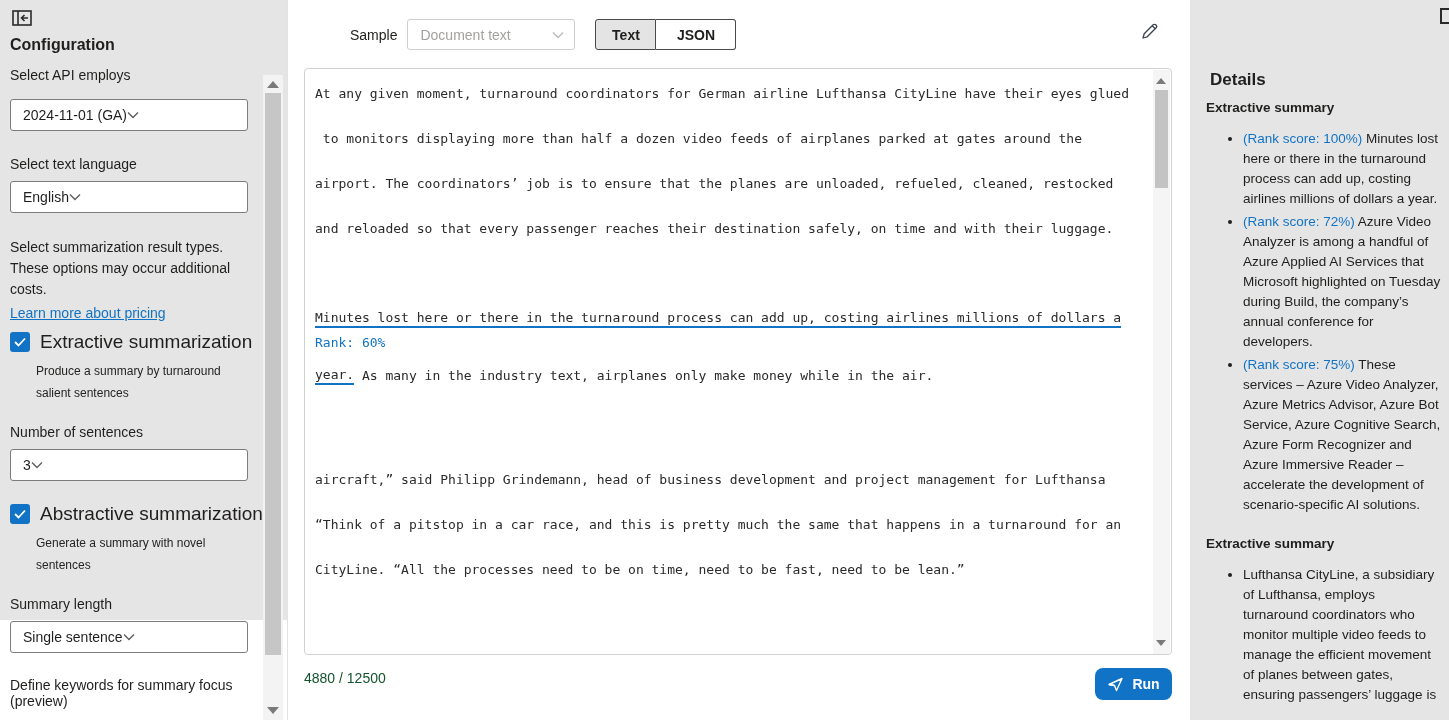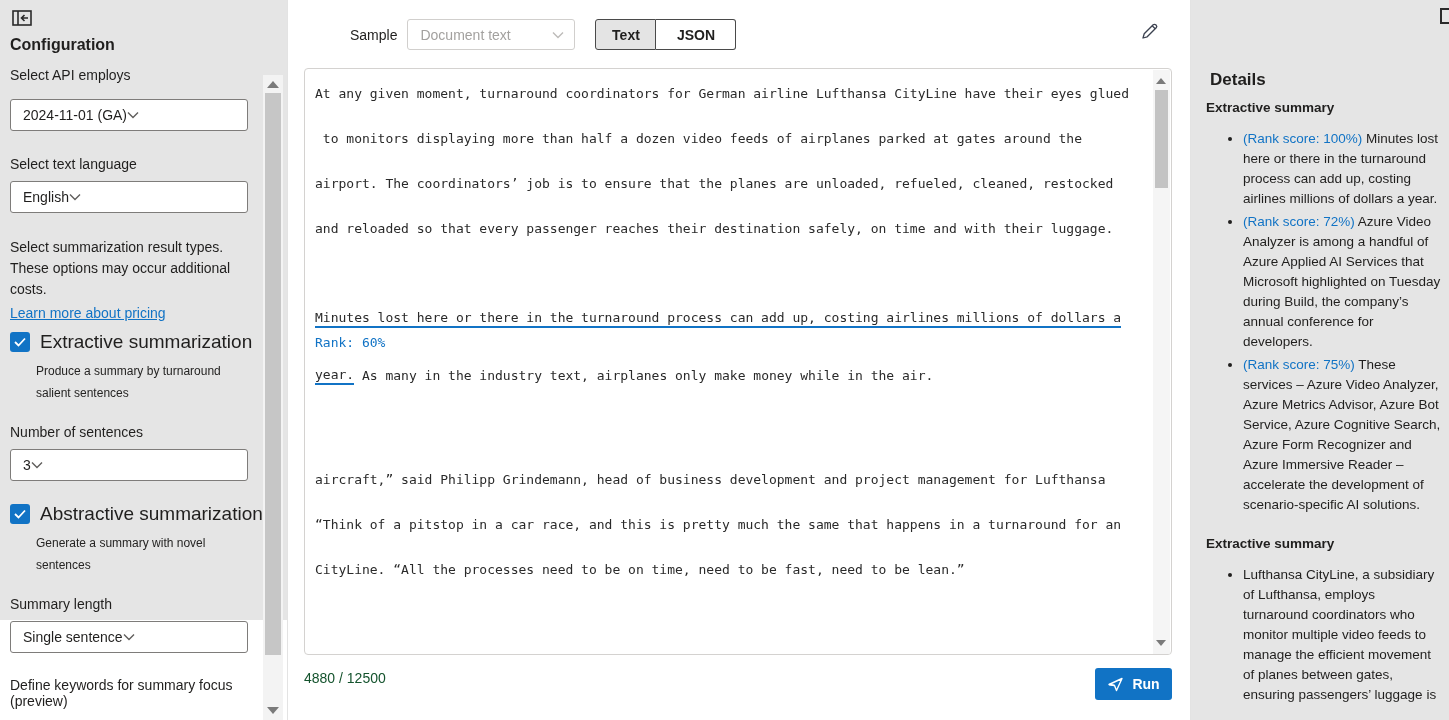--- a/index.html
+++ b/index.html
@@ -61,21 +61,21 @@
     font-size:13px; color:#1173c5; }
 
   
   .tscroll { position:absolute; right:1px; top:1px; width:17px; height:585px; background:#f5f5f5; }
   .tscroll .thumb { position:absolute; left:2px; width:13px; background:#c3c3c3; }
   .tscroll .arrow-up { left:3px; border-left-width:5px; border-right-width:5px; border-bottom-width:6px; }
   .tscroll .arrow-down { left:3px; border-left-width:5px; border-right-width:5px; border-top-width:6px; }
 
   .char-count { position:absolute; left:16px; top:670px; font-size:14px; color:#14532d; }
   .run-btn { position:absolute; left:807px; top:668px; width:77px; height:32px; background:#1173c5;
-    border:none; border-radius:3px; color:#fff; font-size:14px; font-weight:bold;
+    border:none; border-radius:8px; color:#fff; font-size:14px; font-weight:bold;
     display:flex; align-items:center; justify-content:center; gap:8px; cursor:pointer; }
 
   
   .right-panel { position:absolute; left:1191px; top:0; width:258px; height:720px; background:#e5e5e5; overflow:hidden; }
   .details-title { position:absolute; left:19px; top:70px; font-size:17px; font-weight:bold; }
   .details-body { position:absolute; left:15px; top:100px; width:238px; }
   .sum-heading { font-size:13.5px; font-weight:bold; margin-bottom:14px; }
   .sum-list { list-style:disc; padding-left:37px; margin-bottom:14px; }
   .sum-list li { font-size:13.5px; line-height:20px; margin-bottom:3px; color:#201f1e; }
   .rank-score { color:#1173c5; }

